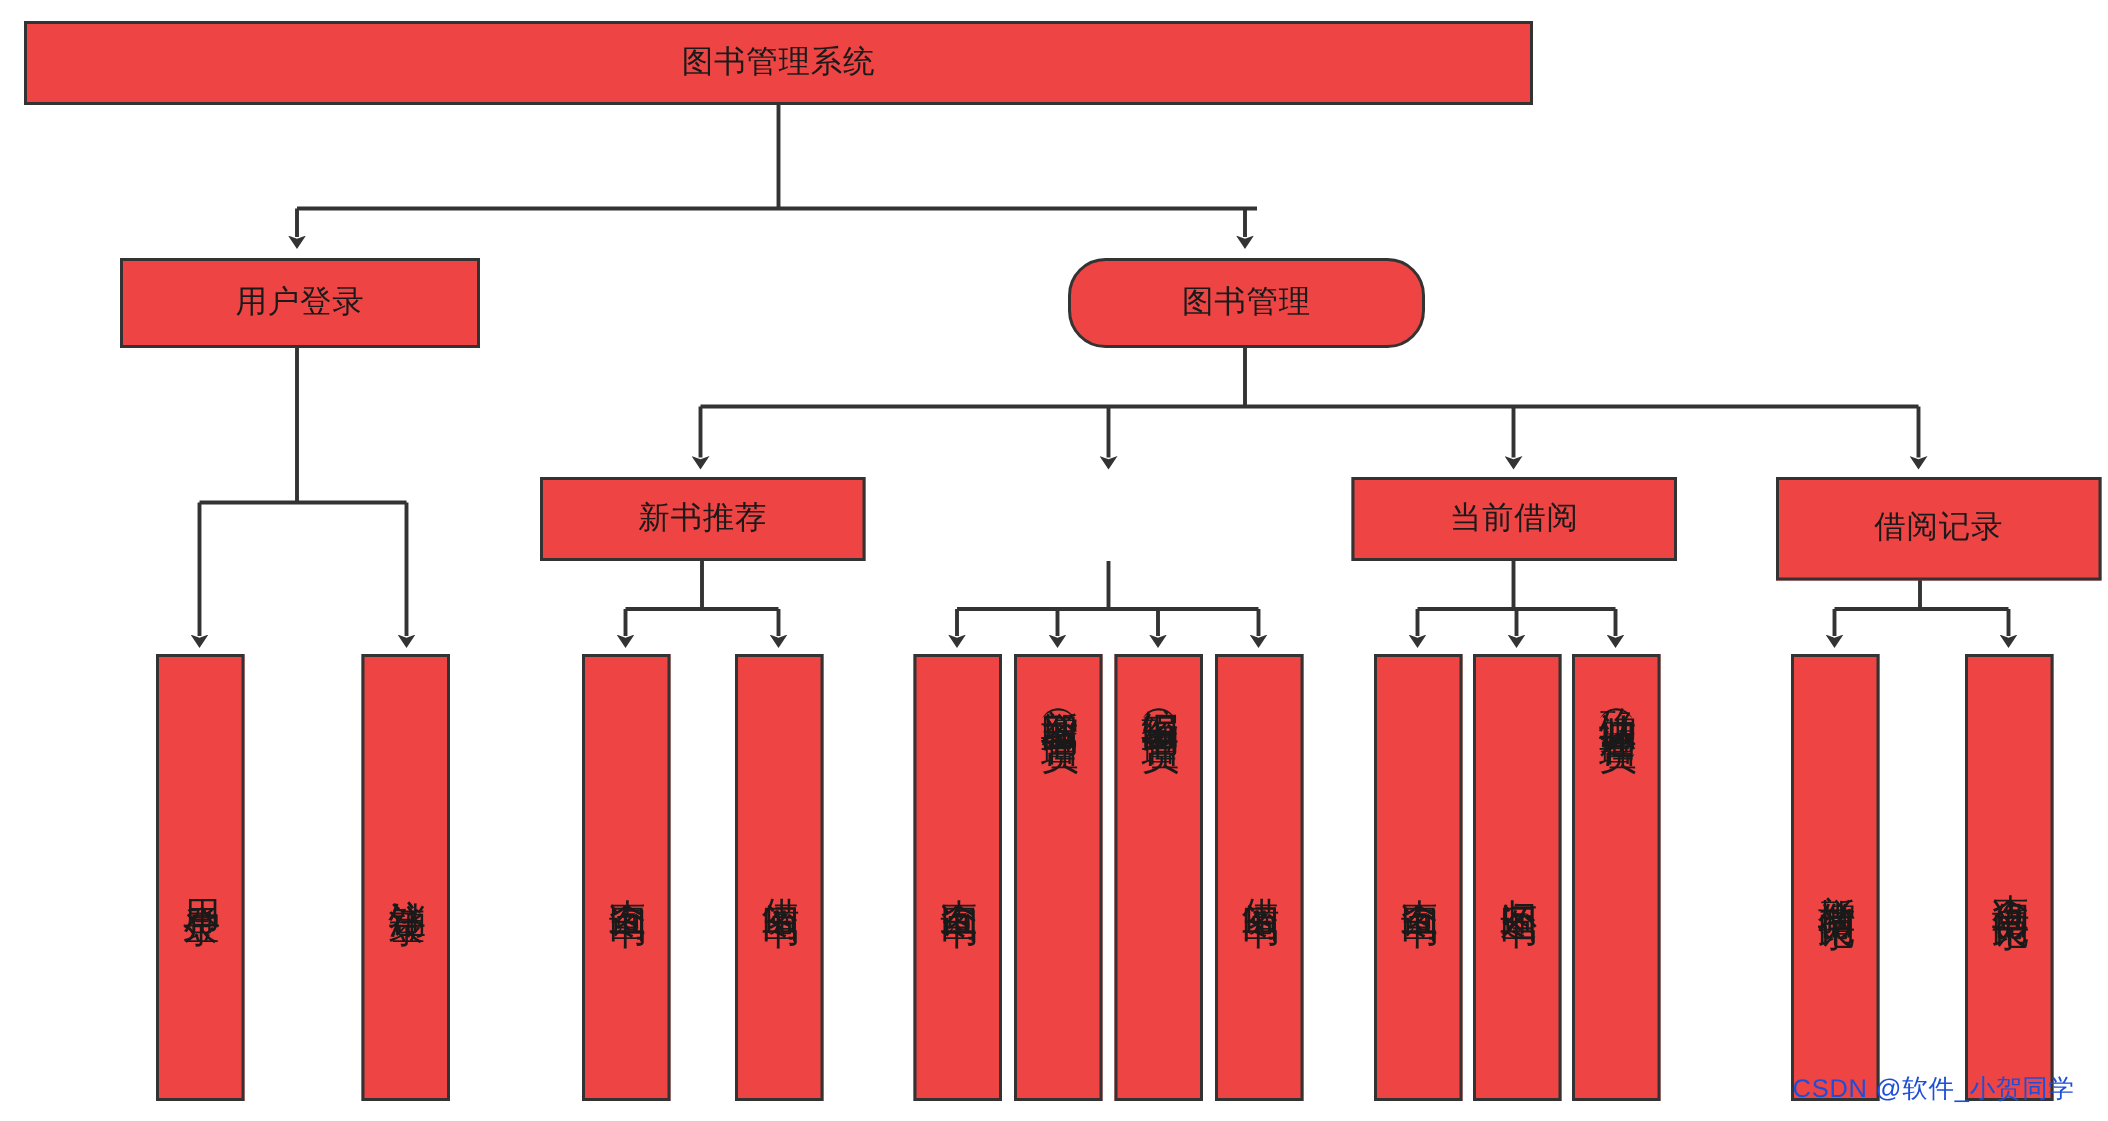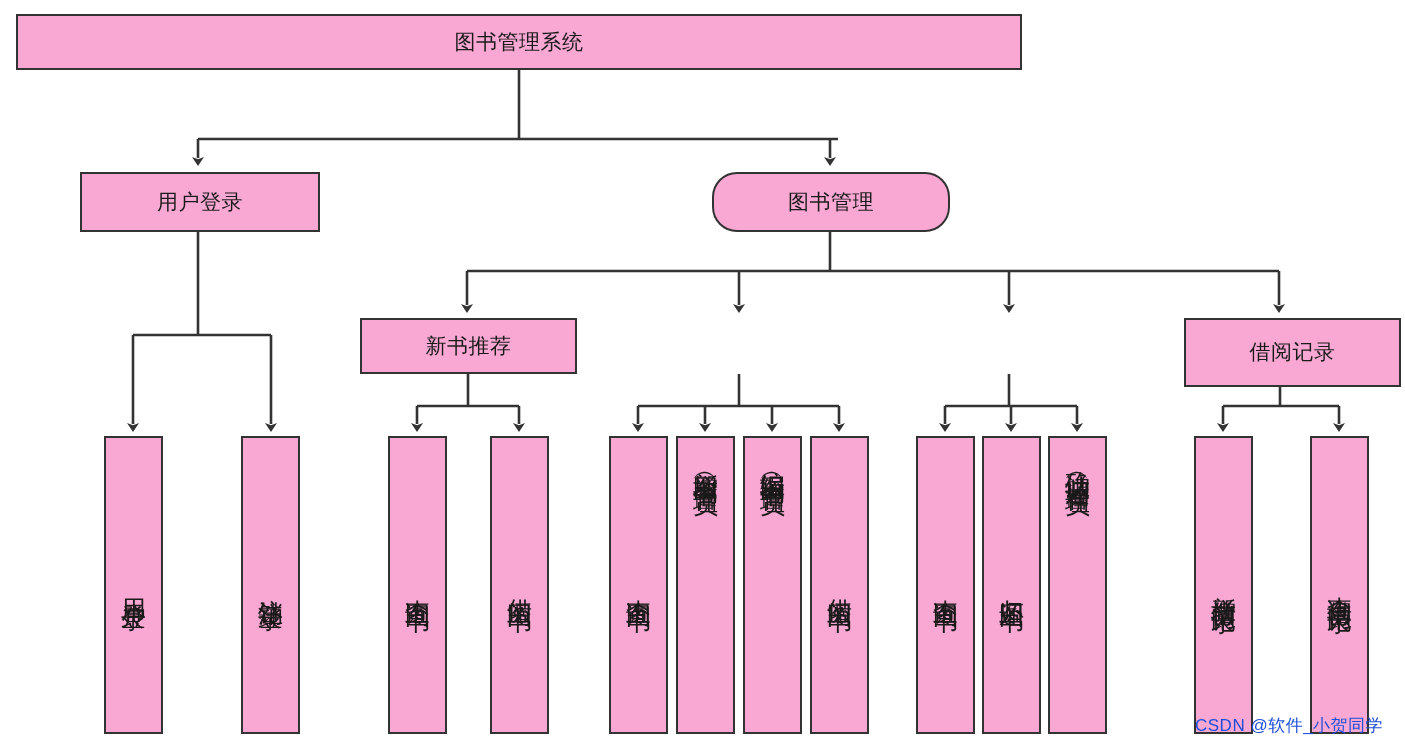--- a/index.html
+++ b/index.html
@@ -21,21 +21,21 @@
     position: absolute;
     left: 0;
     top: 0;
     width: 1405px;
     height: 747px;
     pointer-events: none;
   }
   .node {
     position: absolute;
     box-sizing: border-box;
-    background: #f9a8d4;
+    background: #ef4444;
     border: 2px solid #333333;
     display: flex;
     align-items: center;
     justify-content: center;
     color: #1a1a1a;
     z-index: 2;
   }
   .node .lbl {
     display: block;
     text-align: center;
@@ -137,20 +137,23 @@
   <div class="node horiz" style="left:80px; top:172px; width:240px; height:60px;">
     <span class="lbl">用户登录</span>
   </div>
   <div class="node horiz" style="left:712px; top:172px; width:238px; height:60px;border-radius:25px;">
     <span class="lbl">图书管理</span>
   </div>
 
   <div class="node horiz" style="left:360px; top:318px; width:217px; height:56px;align-items:center;">
     <span class="lbl">新书推荐</span>
   </div>
+  <div class="node horiz" style="left:901px; top:318px; width:217px; height:56px;">
+    <span class="lbl">当前借阅</span>
+  </div>
   <div class="node horiz" style="left:1184px; top:318px; width:217px; height:69px;">
     <span class="lbl">借阅记录</span>
   </div>
 
   <div class="node vert centered" style="left:104px; top:436px; width:59px; height:298px;">
     <span class="lbl">用户登录</span>
   </div>
   <div class="node vert centered" style="left:241px; top:436px; width:59px; height:298px;">
     <span class="lbl">注销登录</span>
   </div>

